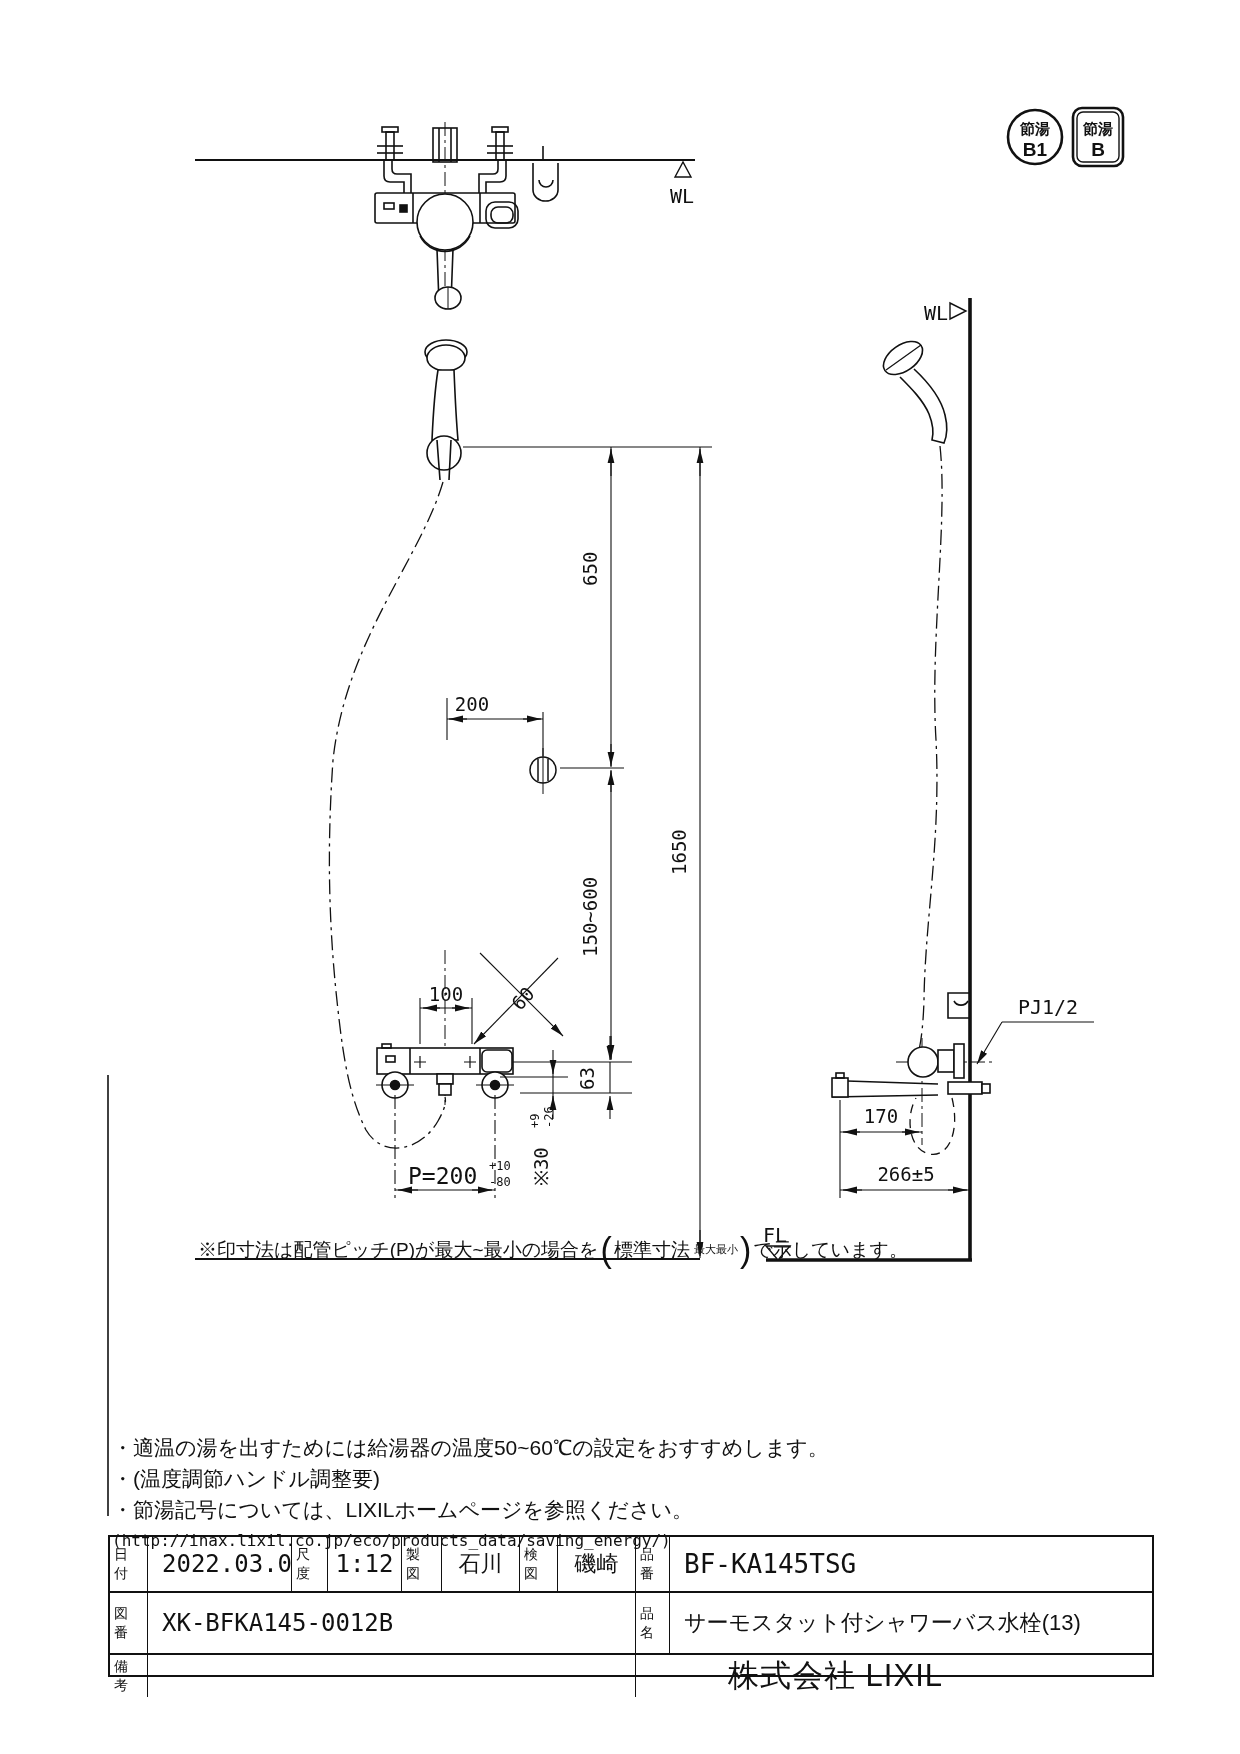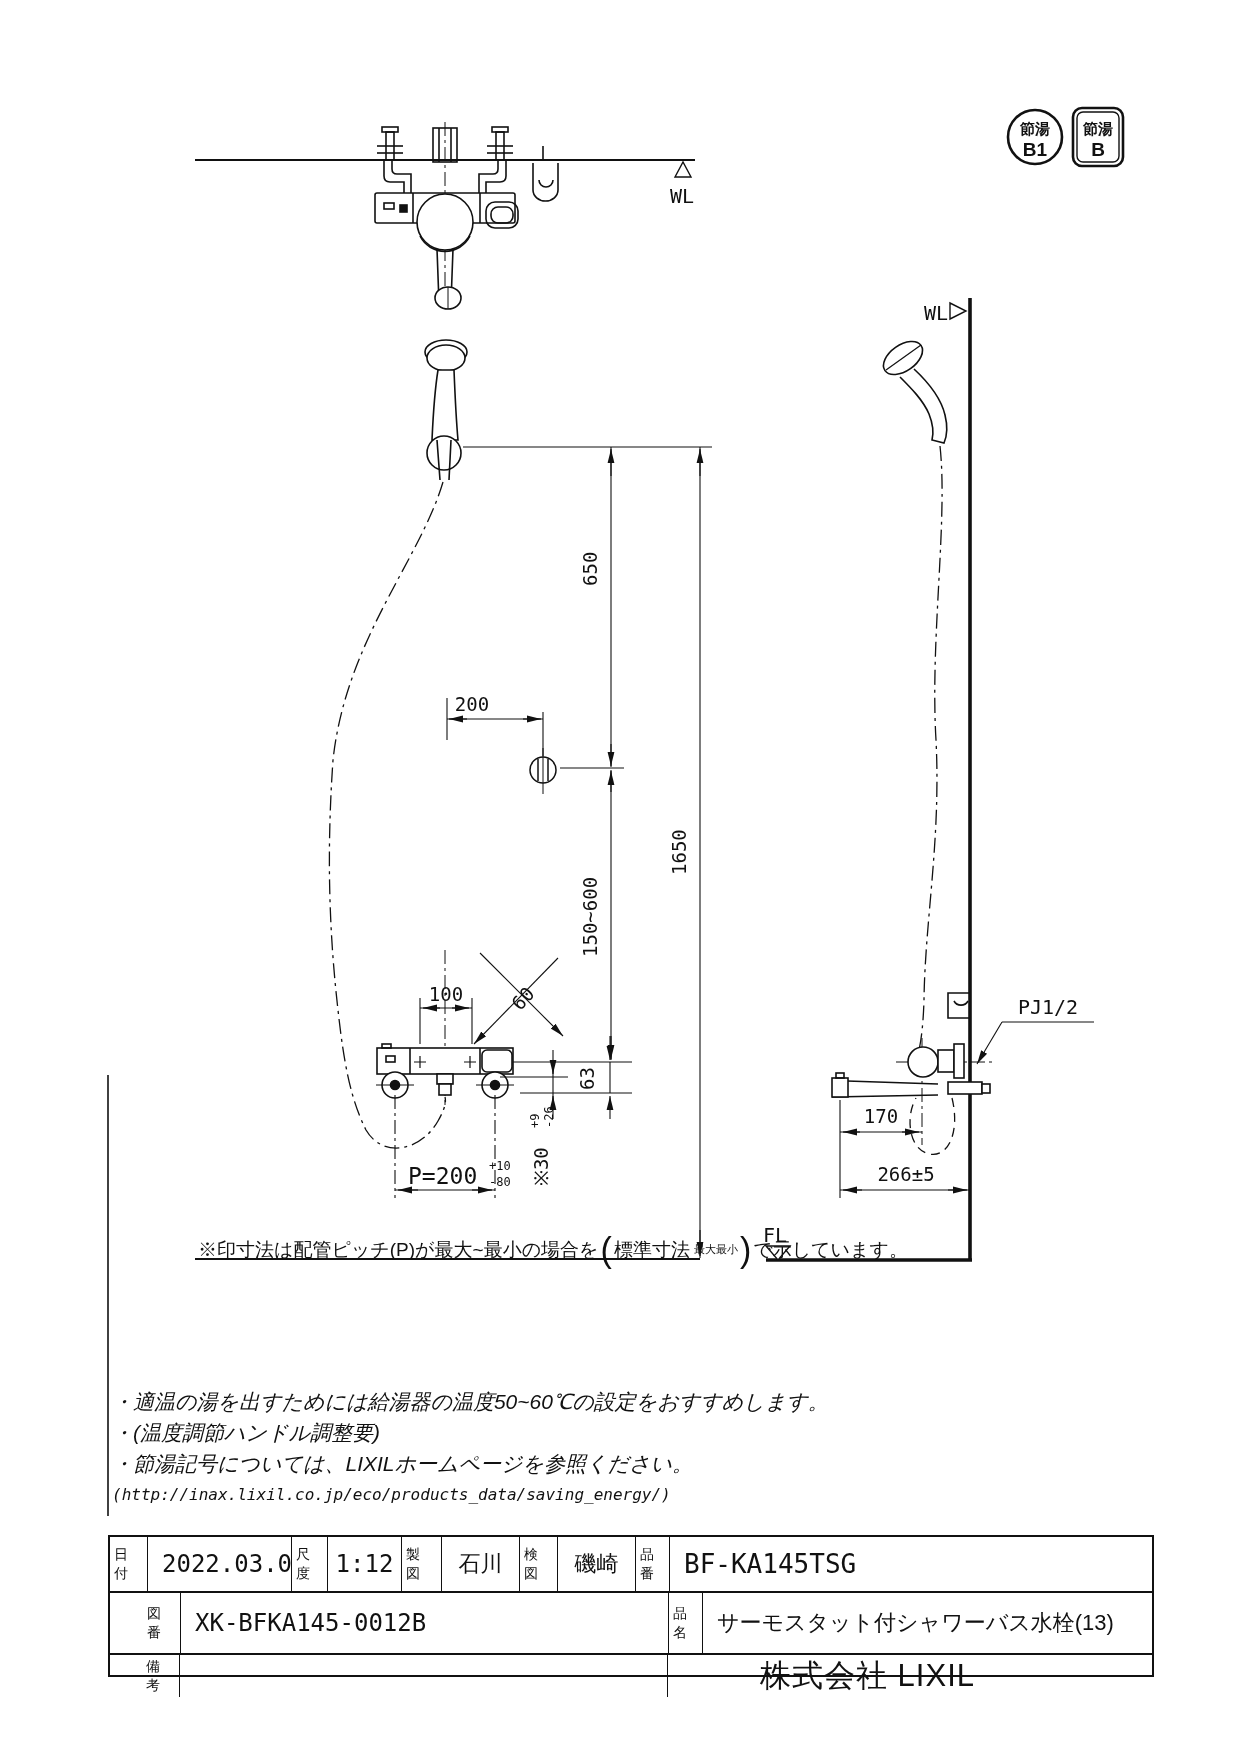--- a/index.html
+++ b/index.html
@@ -12,31 +12,31 @@
   .cadtxt{font-family:"DejaVu Sans Mono",monospace;font-size:20px;}
   .badgejp{font-size:15px;font-weight:bold;}
   .badgeen{font-size:19px;font-weight:bold;}
   
   .footnote{position:absolute;left:198px;top:1230px;display:flex;align-items:center;
             font-size:19px;white-space:nowrap;}
   .paren{font-size:34px;font-weight:300;transform:scaleY(1.05);margin:0 2px;}
   .frac{display:flex;flex-direction:row;justify-content:center;font-size:11px;
         line-height:1.15;margin-left:4px;}
   
-  .notes{position:absolute;left:112px;top:1386px;line-height:31px;font-size:21px;white-space:nowrap;font-style:italic;}
+  .notes{position:absolute;left:112px;top:1432px;line-height:31px;font-size:21px;white-space:nowrap;}
   .notes .url{font-family:"DejaVu Sans Mono",monospace;font-size:16px;}
   
   .tb{position:absolute;left:108px;top:1535px;width:1046px;height:142px;
       border:2.5px solid #111;box-sizing:border-box;display:grid;
       grid-template-rows:56px 62px 1fr;}
   .tbrow{display:grid;border-bottom:2px solid #111;box-sizing:border-box;}
   .tbrow:last-child{border-bottom:none;}
   .r1{grid-template-columns:38px 144px 36px 74px 40px 78px 38px 78px 34px 1fr;}
-  .r2{grid-template-columns:38px 488px 34px 1fr;padding-left:33px;}
-  .r3{grid-template-columns:38px 488px 1fr;margin-left:32px;}
+  .r2{grid-template-columns:38px 488px 34px 1fr;}
+  .r3{grid-template-columns:38px 488px 1fr;}
   .cell{border-right:1.8px solid #111;box-sizing:border-box;display:flex;
         align-items:center;overflow:hidden;}
   .cell.last{border-right:none;}
   .lbl{font-size:14px;line-height:1.35;padding:2px 0 2px 4px;}
   .lbl span{display:inline-block;width:1.1em;word-break:break-all;}
   .val{font-family:"DejaVu Sans Mono",monospace;font-size:24px;padding-left:14px;}
   .valjp{font-size:22px;padding-left:14px;}
   .ctr{justify-content:center;padding-left:0;}
   .company{font-size:31px;font-weight:normal;padding-left:92px;letter-spacing:1px;}
 </style>

